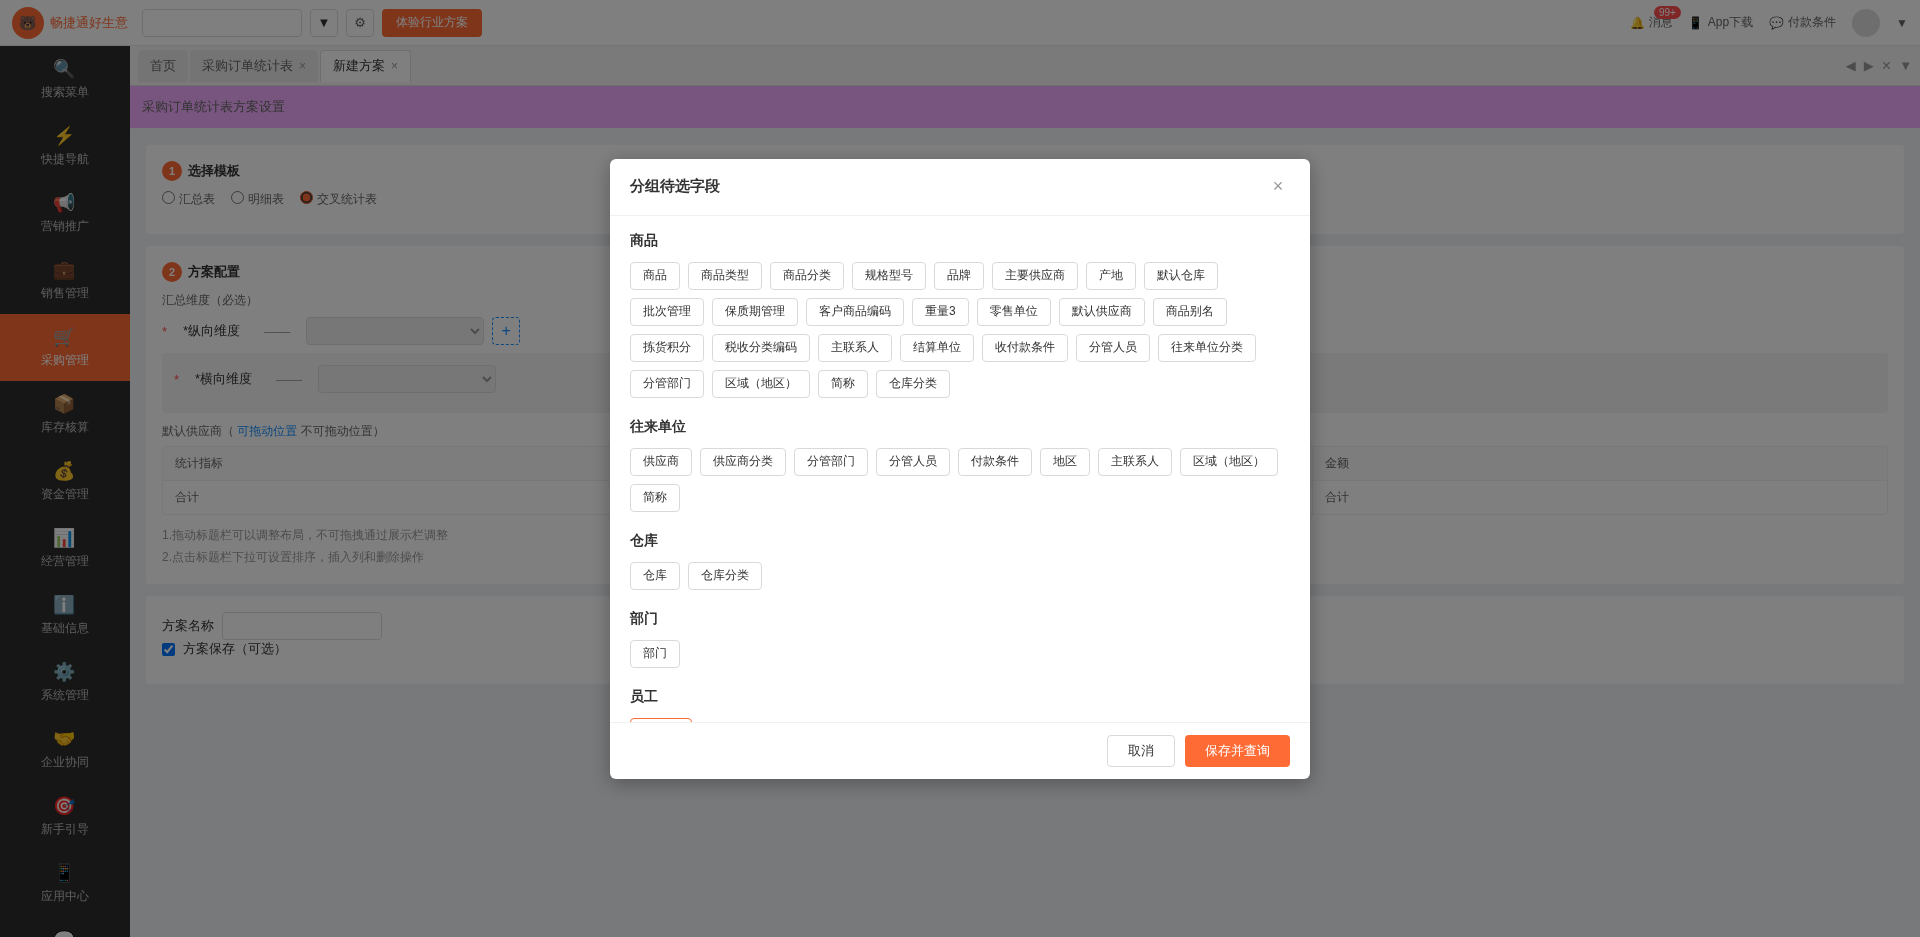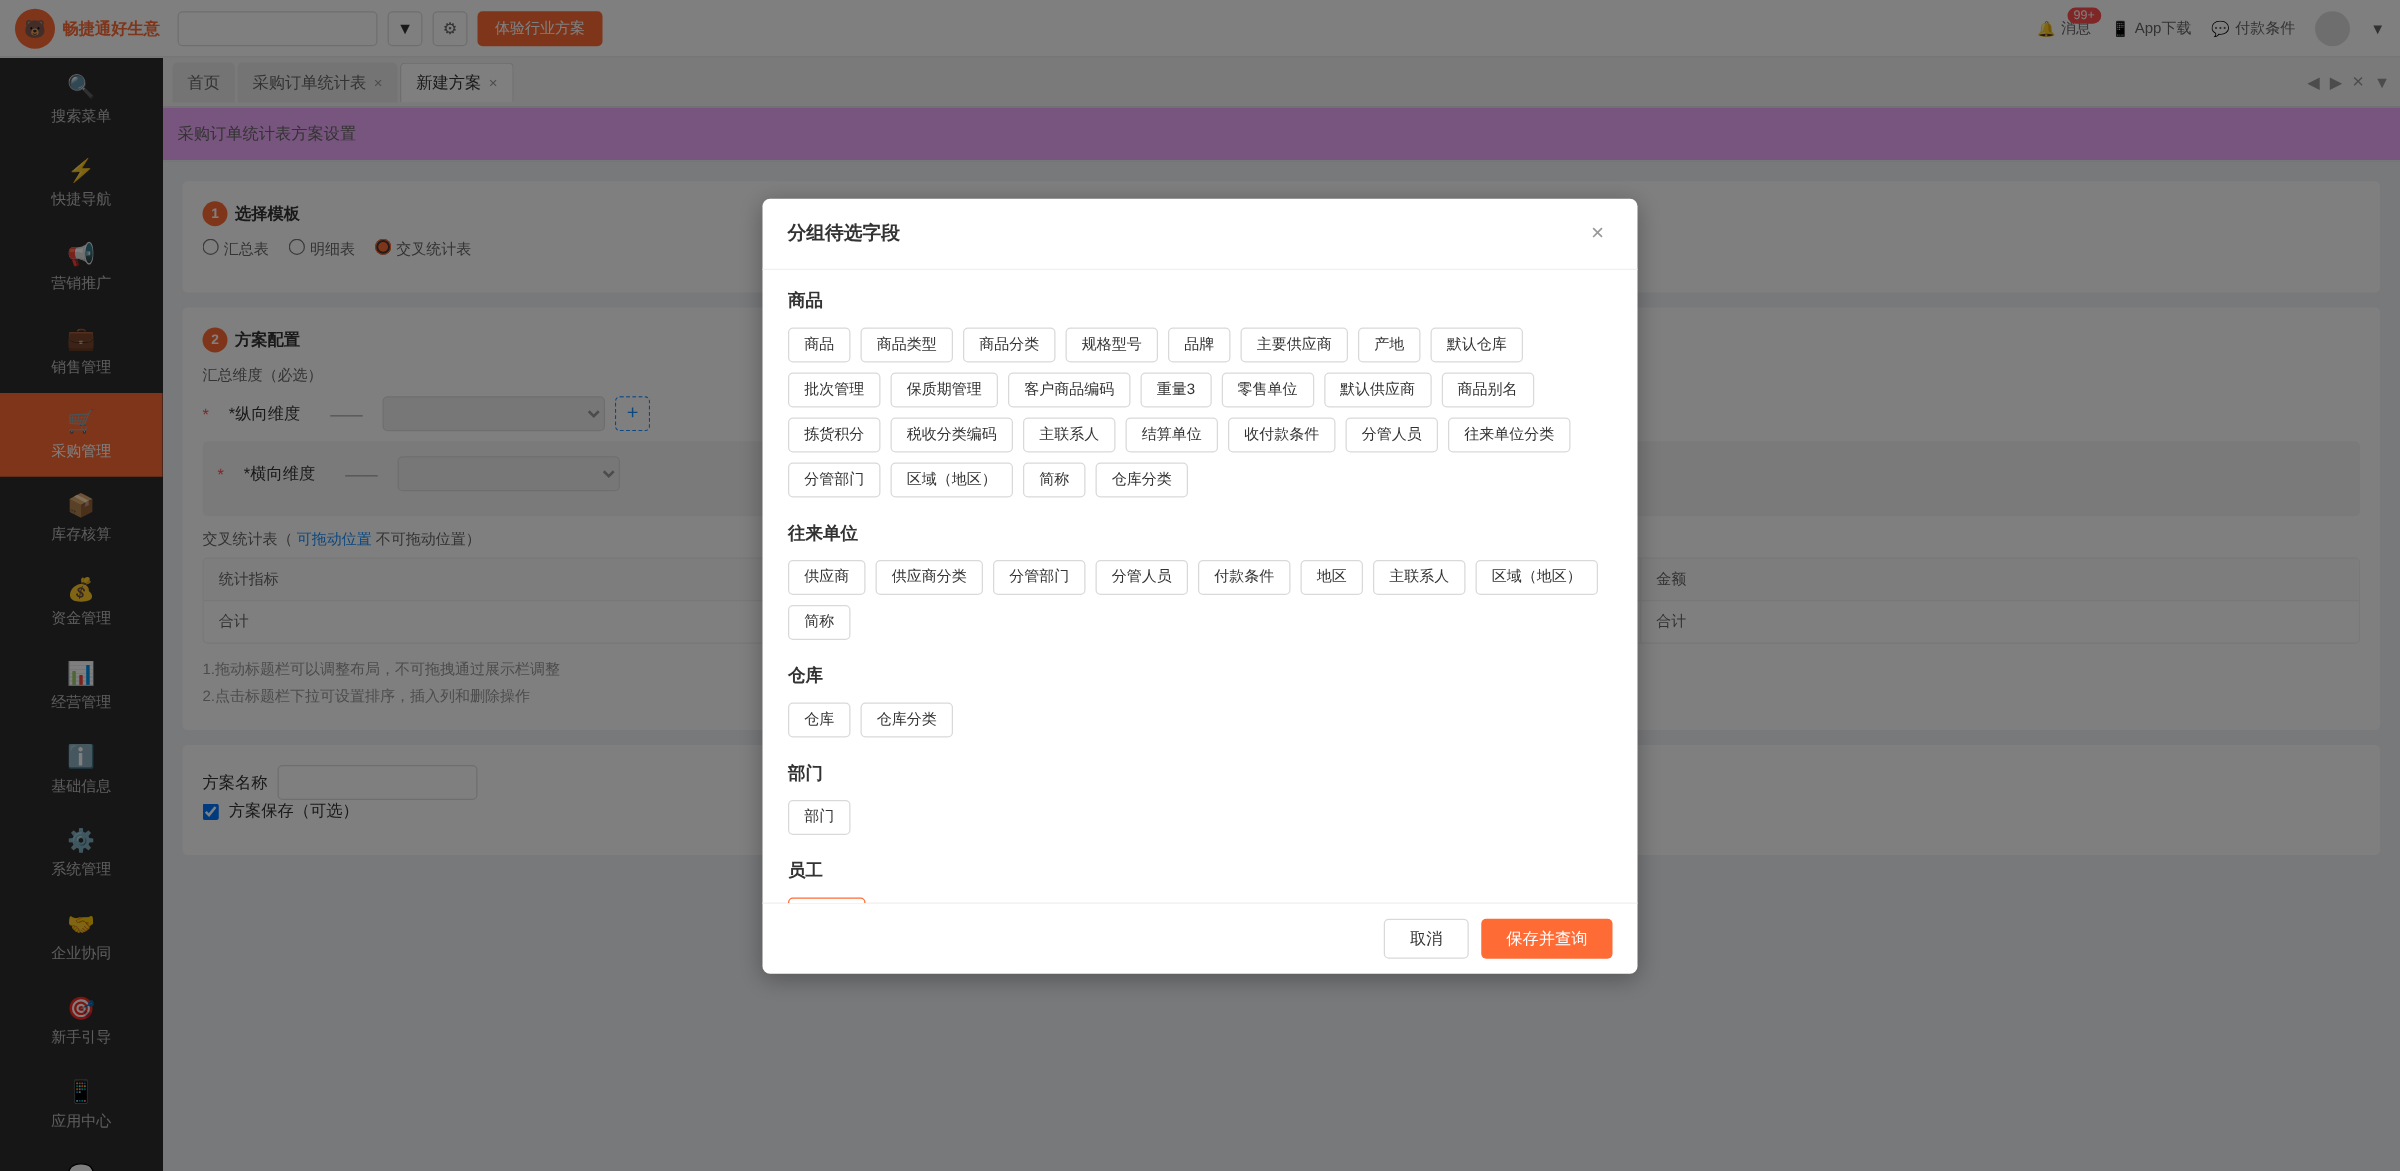--- a/index.html
+++ b/index.html
@@ -2,21 +2,21 @@
 <html><head>
   <meta charset="utf-8">
   <style>
     * { box-sizing: border-box; margin: 0; padding: 0; }
     body { font-family: 'Microsoft YaHei', Arial, sans-serif; font-size: 13px; background: #f0f2f5; color: #333; overflow: hidden; }
 
     
     .top-bar { height: 46px; background: #fff; display: flex; align-items: center; padding: 0 12px; border-bottom: 1px solid #e8e8e8; position: fixed; top: 0; left: 0; right: 0; z-index: 100; }
     .logo-area { width: 130px; display: flex; align-items: center; gap: 6px; }
     .logo-icon { width: 32px; height: 32px; background: #ff6b35; border-radius: 50%; display: flex; align-items: center; justify-content: center; color: #fff; font-size: 14px; font-weight: bold; }
-    .logo-text { color: #ff6b35; font-size: 13px; font-weight: bold; line-height: 1.2; }
+    .logo-text { color: #ff6b35; font-size: 13px; font-weight: normal; line-height: 1.2; }
     .search-bar { flex: 1; display: flex; align-items: center; gap: 8px; }
     .search-input { width: 160px; height: 28px; border: 1px solid #ddd; border-radius: 4px; padding: 0 8px; font-size: 12px; }
     .search-dropdown { width: 28px; height: 28px; border: 1px solid #ddd; border-radius: 4px; background: #fff; display: flex; align-items: center; justify-content: center; cursor: pointer; }
     .gear-btn { width: 28px; height: 28px; border: 1px solid #ddd; border-radius: 4px; background: #fff; display: flex; align-items: center; justify-content: center; cursor: pointer; color: #666; }
     .trial-btn { height: 28px; padding: 0 14px; background: #ff6b35; color: #fff; border: none; border-radius: 4px; cursor: pointer; font-size: 12px; }
     .top-right { display: flex; align-items: center; gap: 16px; margin-left: auto; }
     .top-right-item { display: flex; align-items: center; gap: 4px; color: #666; font-size: 12px; cursor: pointer; position: relative; }
     .badge { background: #ff4d4f; color: #fff; font-size: 10px; border-radius: 10px; padding: 1px 5px; position: absolute; top: -8px; right: -8px; }
     .avatar { width: 28px; height: 28px; background: #ddd; border-radius: 50%; }
 
@@ -251,21 +251,21 @@
         <div class="dim-row">
           <span class="req-badge">*</span>
           <span style="margin:0 8px;">*横向维度</span>
           <span style="margin:0 8px;color:#999;">——</span>
           <select class="dim-select">
             <option>请选择交叉维度</option>
           </select>
         </div>
       </div>
       <div style="font-size:12px;color:#666;margin-bottom:6px;">
-        <span>交叉统计表（</span>
+        <span>默认供应商（</span>
         <span style="color:#1890ff;cursor:pointer;">可拖动位置</span>
         <span>不可拖动位置）</span>
       </div>
       <div class="indicator-table">
         <div class="indicator-header">
           <div class="indicator-cell">统计指标</div>
           <div class="indicator-cell">
             <div class="stat-select-wrapper">
               <span>主数量</span>
               <span style="color:#1890ff;cursor:pointer;">▼</span>

